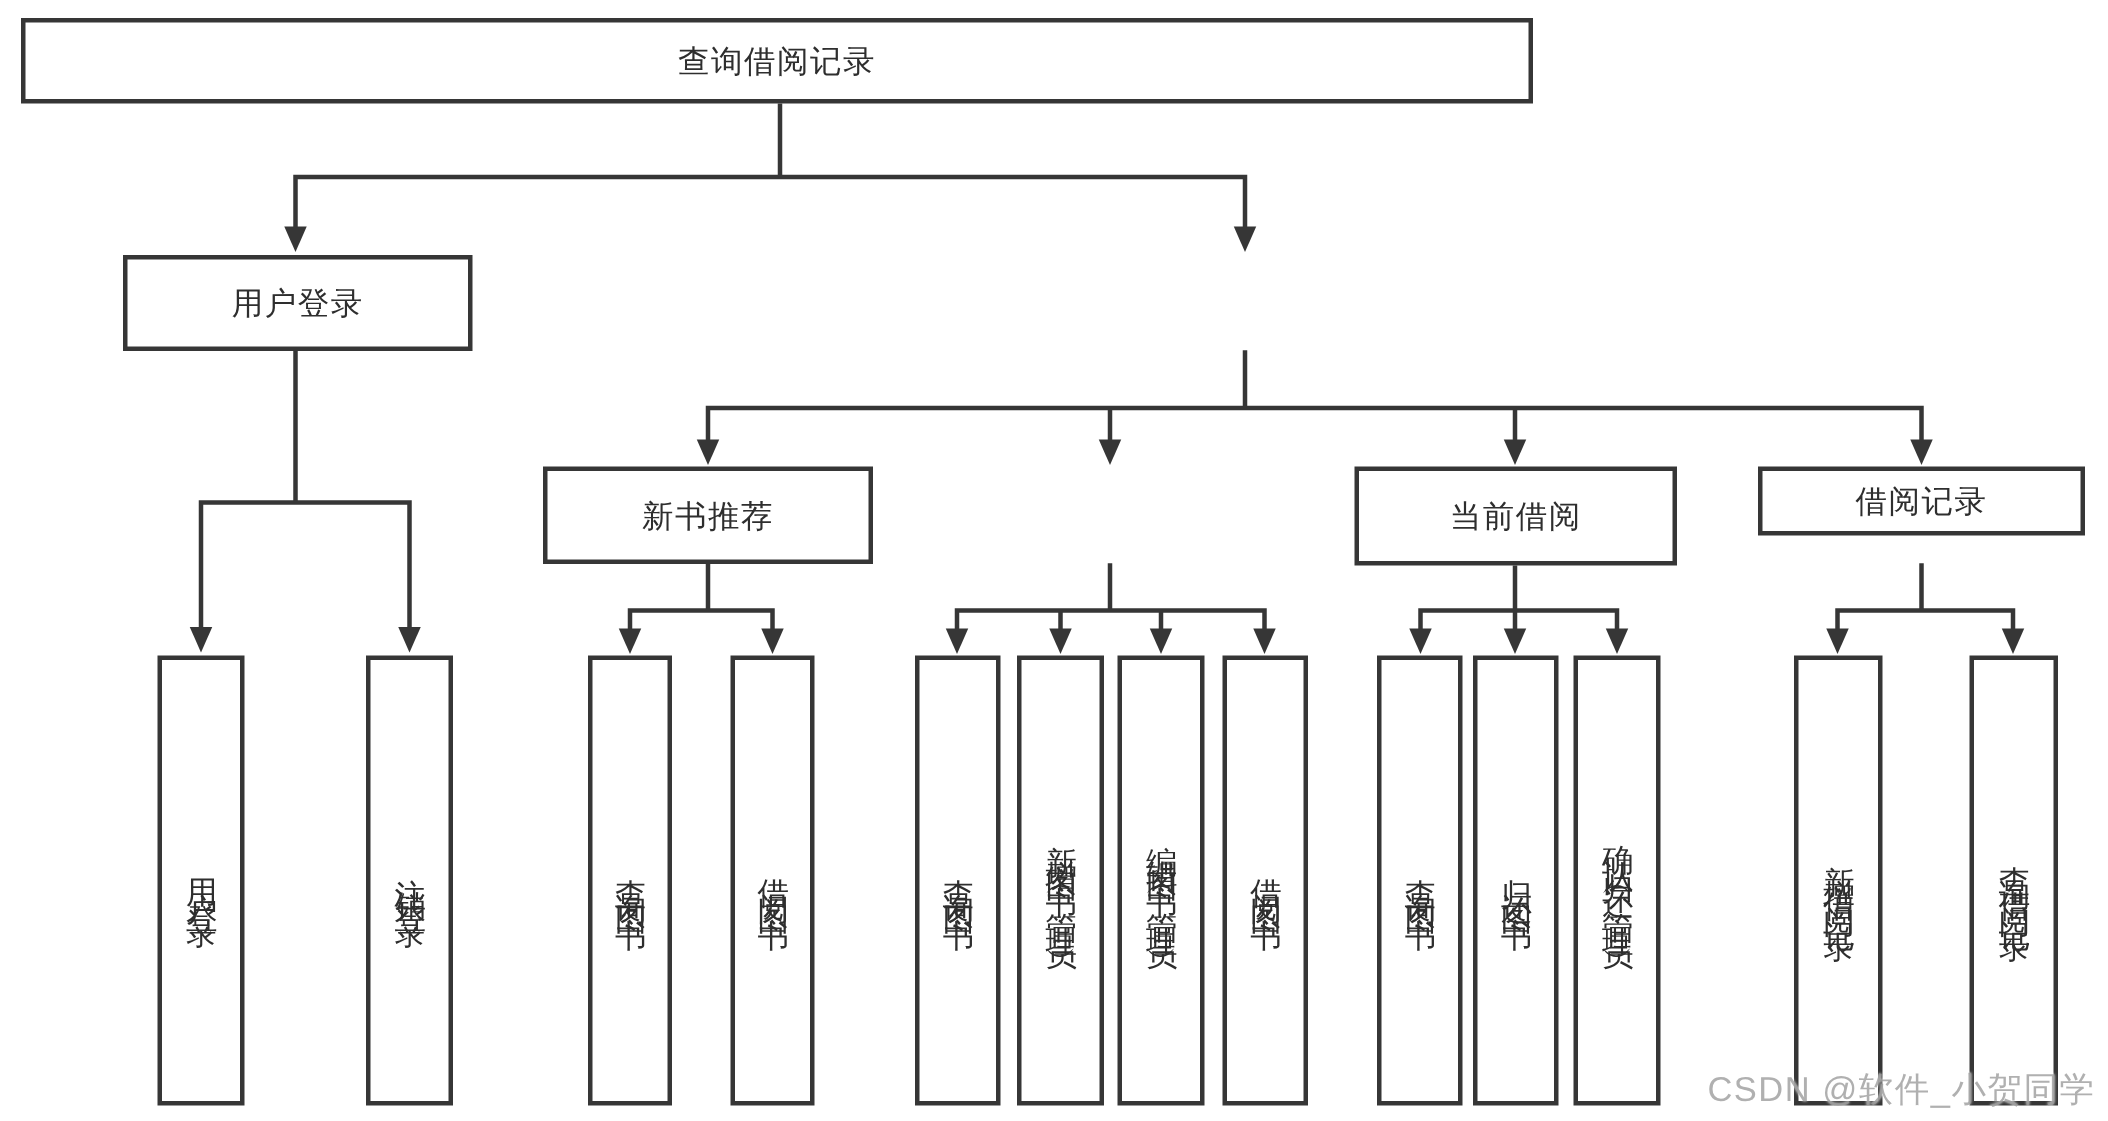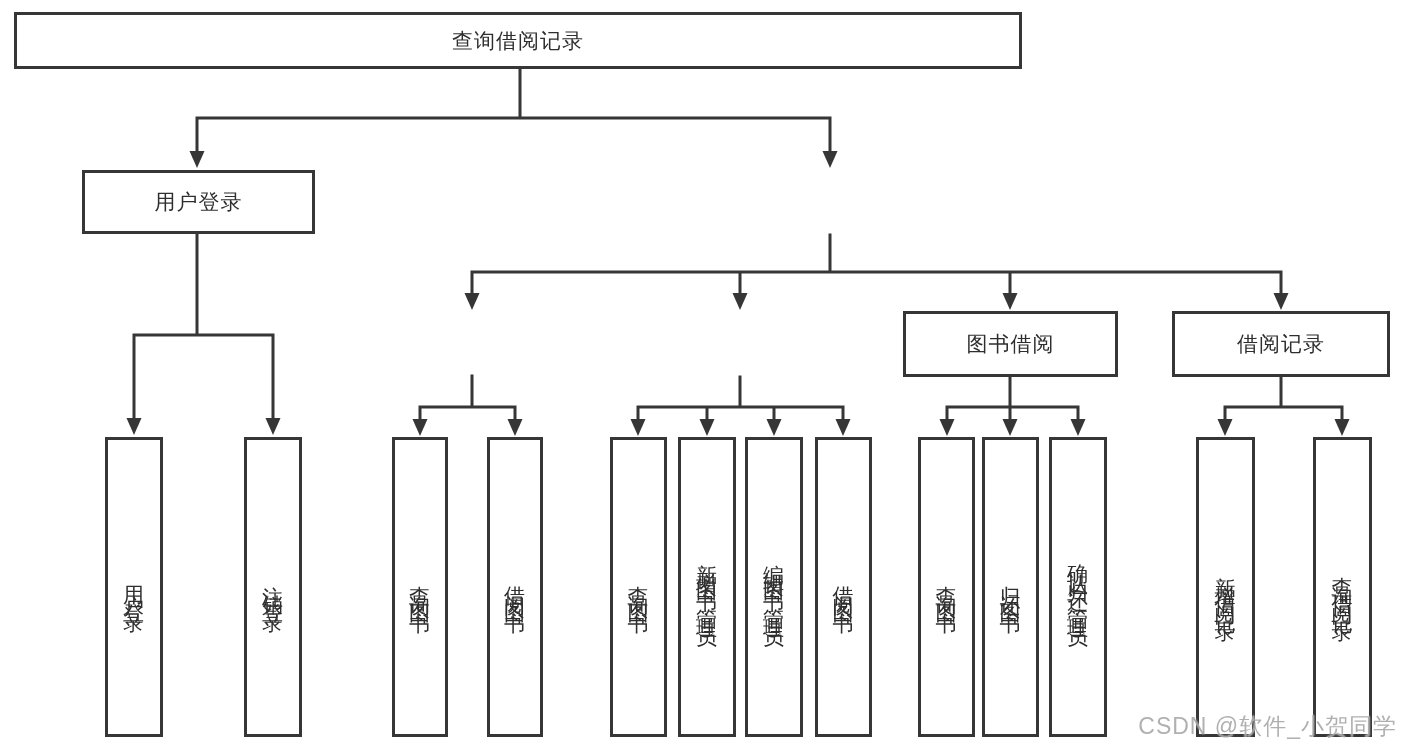--- a/index.html
+++ b/index.html
@@ -70,22 +70,23 @@
         <polygon stroke="none" points="1217.5,419 1232.5,419 1225,436"></polygon>
         <polygon stroke="none" points="1334.5,419 1349.5,419 1342,436"></polygon>
       </g>
     </g>
   </svg>
 
   <div class="node" style="left:14px;top:12px;width:1008px;height:57px">查询借阅记录</div>
 
   <div class="node" style="left:82px;top:170px;width:233px;height:64px">用户登录</div>
 
-  <div class="node" style="left:903px;top:311px;width:215px;height:66px">图书借阅</div>
-  <div class="node" style="left:1172px;top:311px;width:218px;height:66px">借阅记录</div>
+  <div class="node" style="left:362px;top:311px;width:220px;height:65px">新书推荐</div>
+  <div class="node" style="left:903px;top:311px;width:215px;height:66px">当前借阅</div>
+  <div class="node" style="left:1172px;top:311px;width:218px;height:46px">借阅记录</div>
 
   <div class="node leaf" style="left:105px;top:437px;width:58px;height:300px">用户登录</div>
   <div class="node leaf" style="left:244px;top:437px;width:58px;height:300px">注销登录</div>
 
   <div class="node leaf" style="left:392px;top:437px;width:56px;height:300px">查询图书</div>
   <div class="node leaf" style="left:487px;top:437px;width:56px;height:300px">借阅图书</div>
 
   <div class="node leaf" style="left:610px;top:437px;width:57px;height:300px">查询图书</div>
   <div class="node leaf" style="left:678px;top:437px;width:58px;height:300px">新增图书（管理员）</div>
   <div class="node leaf" style="left:745px;top:437px;width:58px;height:300px">编辑图书（管理员）</div>

